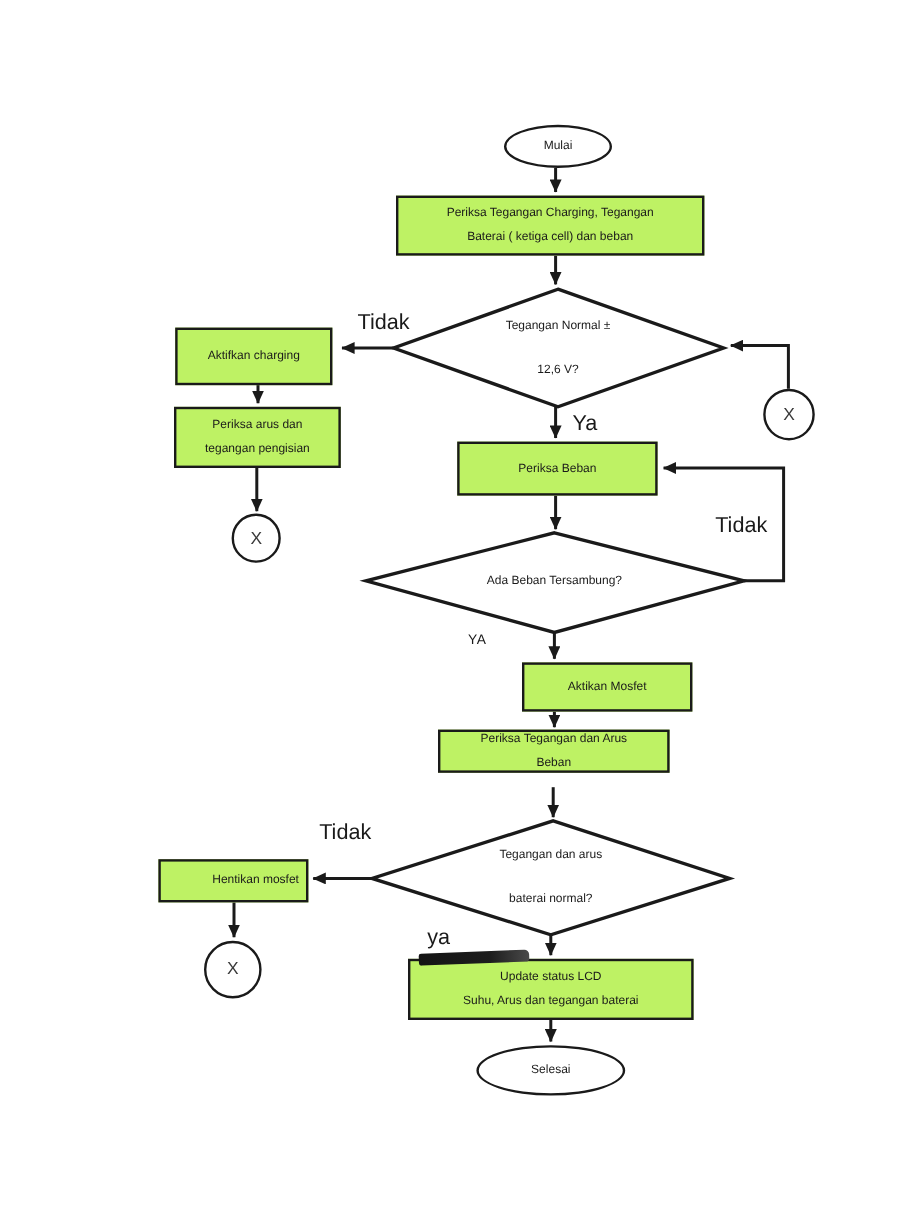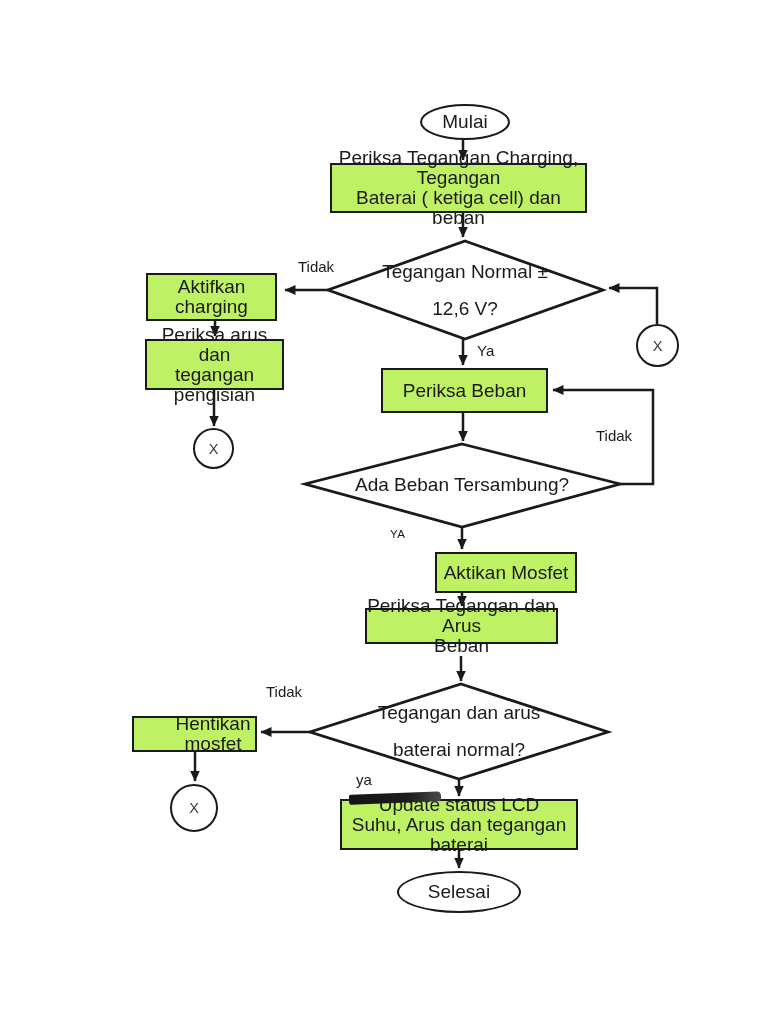--- a/index.html
+++ b/index.html
@@ -19,21 +19,21 @@
     width: 768px; height: 1024px;
     z-index: 1;
   }
   .node {
     position: absolute;
     display: flex;
     flex-direction: column;
     align-items: center;
     justify-content: center;
     text-align: center;
-    font-size: 19px;
+    font-size: 10px;
     line-height: 20px;
     z-index: 2;
   }
   .process {
     border: 2.5px solid #1a1a1a;
     background: #bef264;
   }
   .terminator {
     border: 2.5px solid #1a1a1a;
     border-radius: 50%;
@@ -46,21 +46,21 @@
     font-size: 14.5px;
     color: #3a3a3a;
   }
   .diamond-label {
     background: transparent;
     z-index: 3;
     gap: 17px;
   }
   .edge-label {
     position: absolute;
-    font-size: 15px;
+    font-size: 18px;
     z-index: 3;
     white-space: nowrap;
   }
   .edge-label.small-caps { font-size: 11.5px; letter-spacing: 0.5px; }
   .smudge {
     position: absolute;
     left: 349px; top: 793px;
     width: 92px; height: 10px;
     background: linear-gradient(90deg, #141414 0%, #1d1d1d 65%, #4a4a4a 100%);
     transform: rotate(-2.2deg);

